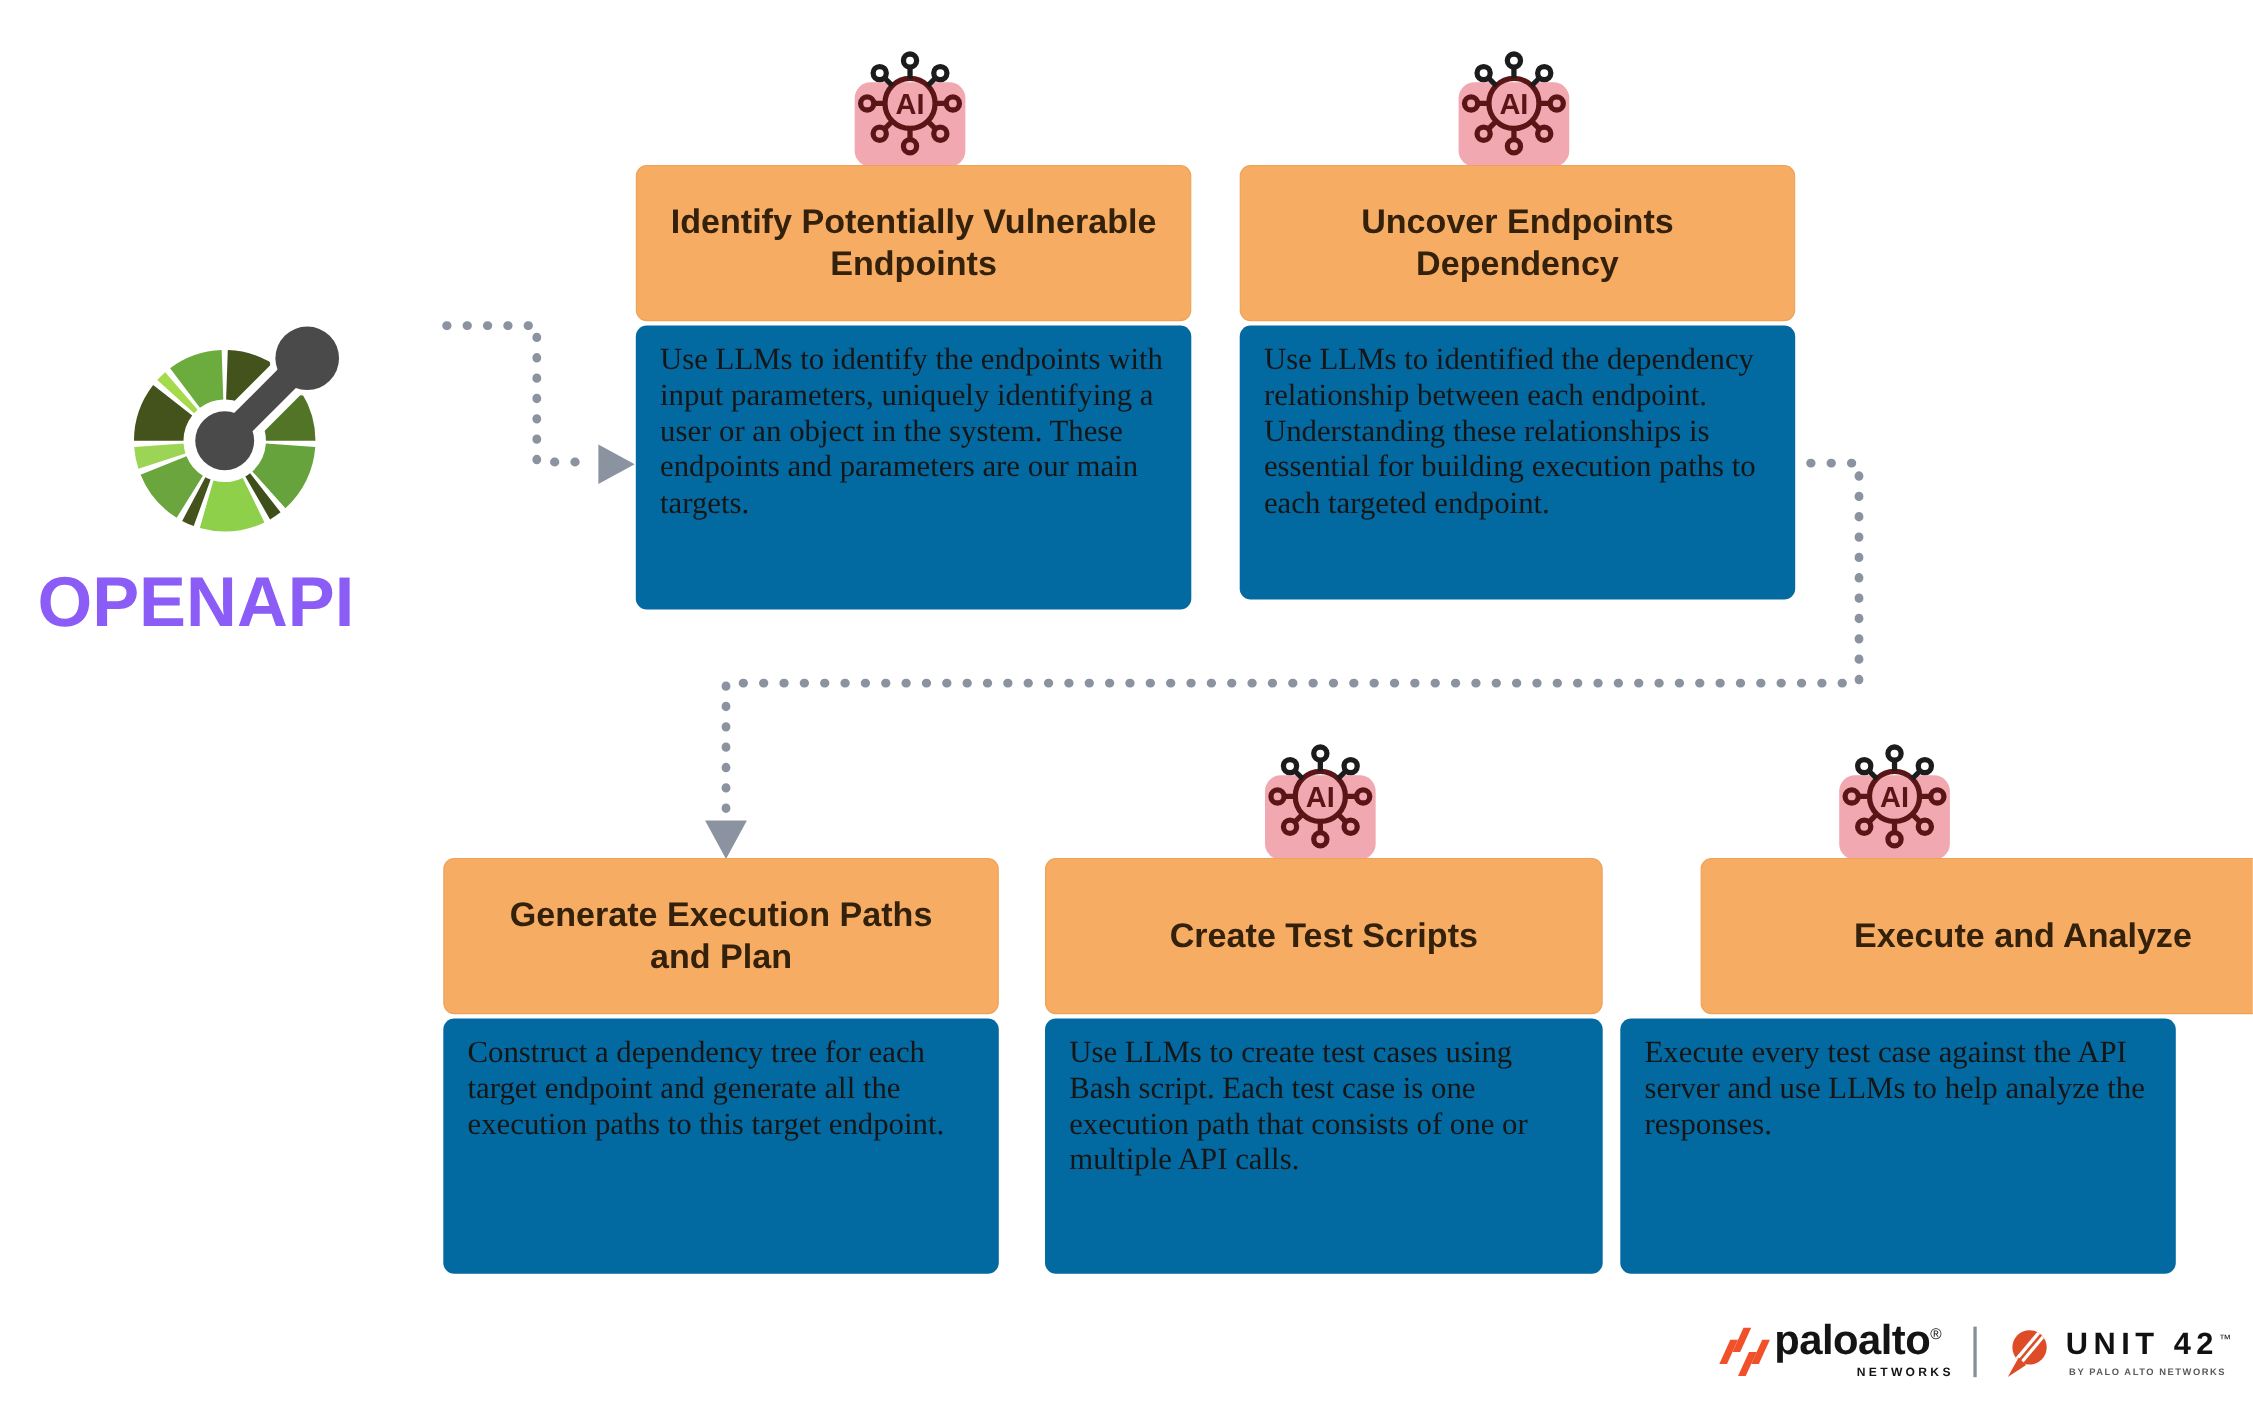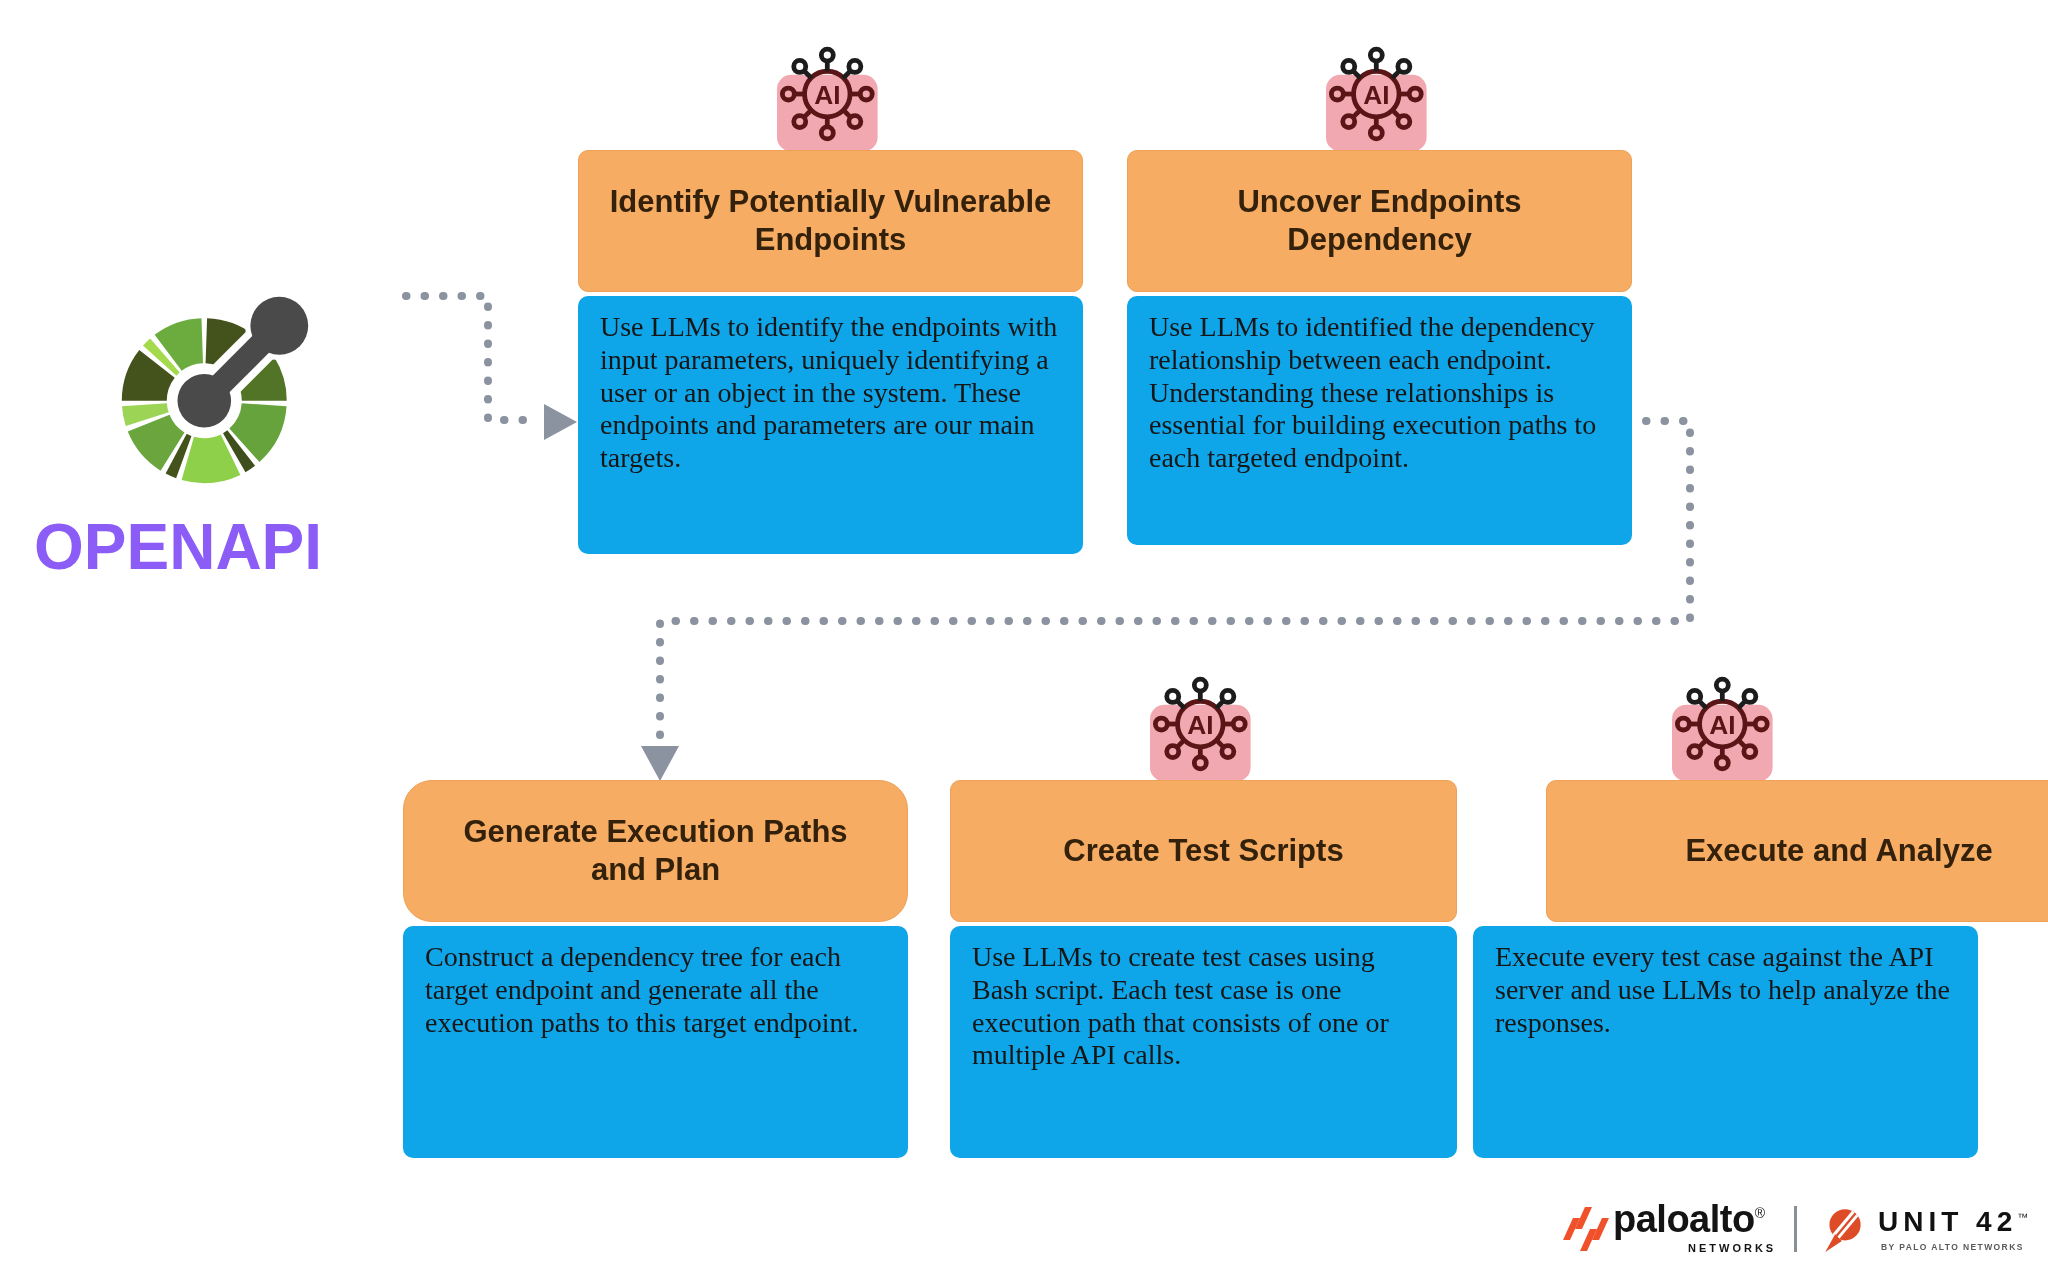--- a/index.html
+++ b/index.html
@@ -12,21 +12,21 @@
 
   
   .card-header{
     position:absolute;height:142px;box-sizing:border-box;
     background:#f6ac63;border:1px solid #eea157;border-radius:10px;
     display:flex;align-items:center;justify-content:center;text-align:center;
     padding:0 28px;font-weight:700;font-size:31px;line-height:1.22;color:#33210c;
   }
   .card-body{
     position:absolute;box-sizing:border-box;
-    background:#0ea5e9;border-radius:10px;
+    background:#0369a1;border-radius:10px;
     padding:15px 22px;
     font-family:"Liberation Serif","DejaVu Serif",serif;
     font-size:28px;line-height:1.17;color:#161616;
   }
 
   
   .ai-icon{position:absolute;width:115px;height:120px;}
 
   
   .connectors{position:absolute;left:0;top:0;pointer-events:none;}
@@ -197,21 +197,21 @@
   <span>Use LLMs to identify the endpoints with input parameters, uniquely identifying a user or an object in the system. These endpoints and parameters are our main targets.</span>
 </div>
 
 <div class="card-header" style="left:1127px;top:150px;width:505px;">
   <span>Uncover Endpoints Dependency</span>
 </div>
 <div class="card-body" style="left:1127px;top:296px;width:505px;height:249px;">
   <span>Use LLMs to identified the dependency relationship between each endpoint. Understanding these relationships is essential for building execution paths to each targeted endpoint.</span>
 </div>
 
-<div class="card-header" style="left:403px;top:780px;width:505px;border-radius:29px;">
+<div class="card-header" style="left:403px;top:780px;width:505px;">
   <span>Generate Execution Paths and Plan</span>
 </div>
 <div class="card-body" style="left:403px;top:926px;width:505px;height:232px;">
   <span>Construct a dependency tree for each target endpoint and generate all the execution paths to this target endpoint.</span>
 </div>
 
 <div class="card-header" style="left:950px;top:780px;width:507px;">
   <span>Create Test Scripts</span>
 </div>
 <div class="card-body" style="left:950px;top:926px;width:507px;height:232px;">

